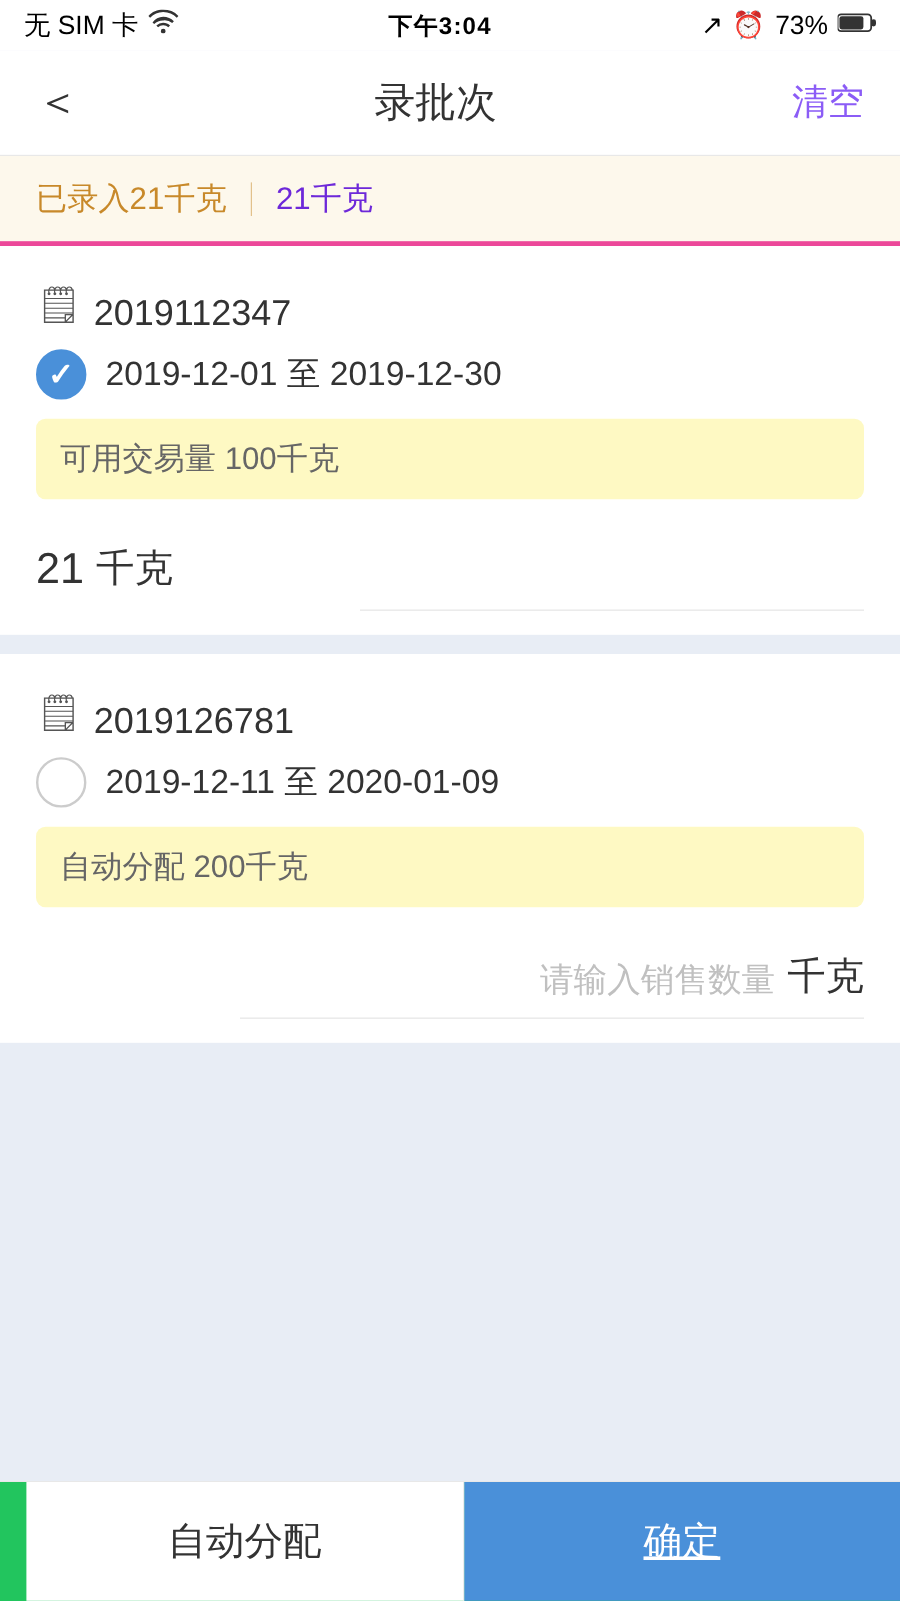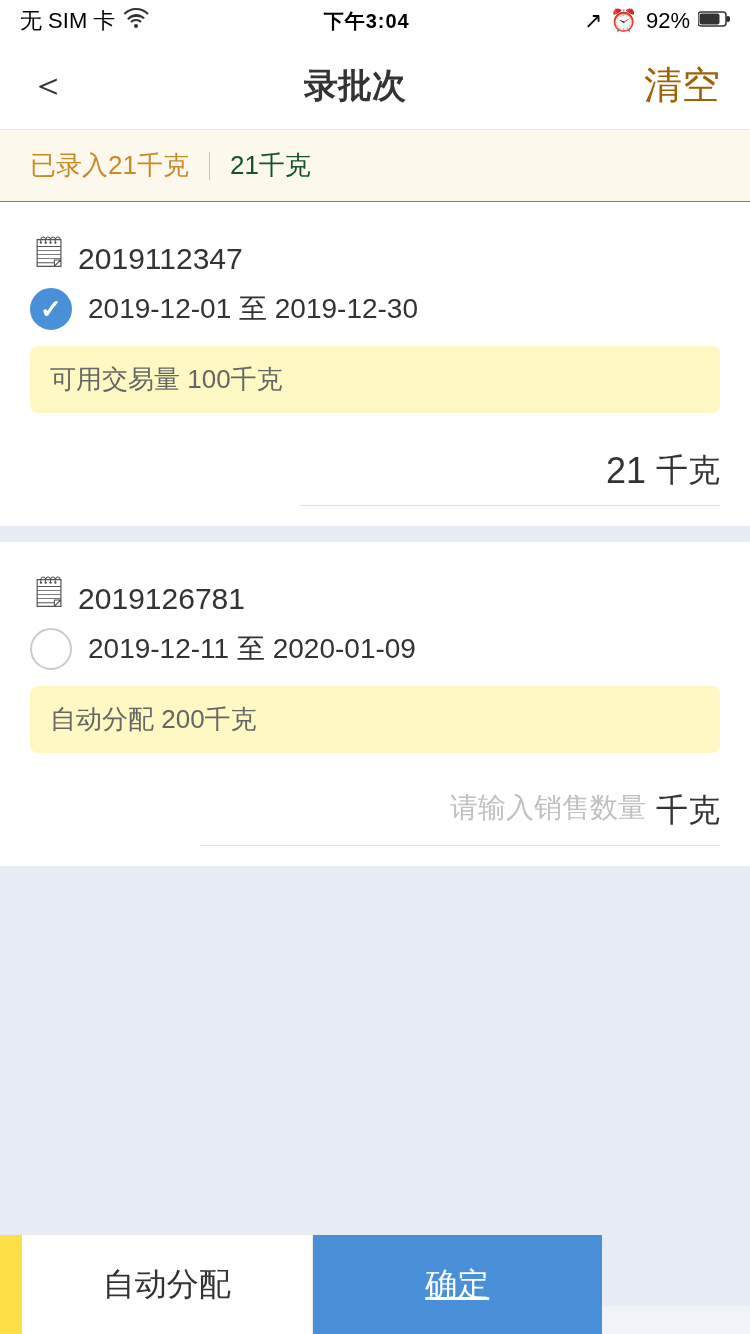--- a/index.html
+++ b/index.html
@@ -52,51 +52,51 @@
       padding: 0 30px;
       border-bottom: 1px solid #e8e8e8;
     }
     .nav-back {
       font-size: 36px;
       color: #333;
       cursor: pointer;
     }
     .nav-title {
       font-size: 34px;
-      font-weight: 700;
+      font-weight: 400;
       color: #333;
     }
     .nav-clear {
-      font-size: 38px;
-      color: #a16207;
+      font-size: 30px;
+      color: #8b5cf6;
       cursor: pointer;
     }
 
     
     .info-banner {
       background: #fdf8ec;
       padding: 18px 30px;
       display: flex;
       align-items: center;
       gap: 20px;
-      border-bottom: 1px solid #ec4899;
+      border-bottom: 4px solid #ec4899;
     }
     .info-banner-text {
       font-size: 26px;
       color: #c8892a;
     }
     .info-banner-divider {
       width: 1px;
       height: 28px;
       background: #c8892a;
       opacity: 0.5;
     }
     .info-banner-value {
       font-size: 26px;
-      color: #14532d;
+      color: #6d28d9;
       font-weight: 500;
     }
 
     
     .batch-card {
       background: #fff;
       margin-bottom: 0;
     }
     .batch-card-inner {
       padding: 24px 30px 0 30px;
@@ -154,21 +154,21 @@
       padding: 16px 20px;
       margin: 0 0 20px 0;
       font-size: 26px;
       color: #666;
     }
 
     
     .quantity-row {
       display: flex;
       align-items: center;
-      justify-content: flex-end;
+      justify-content: flex-start;
       padding: 16px 30px 0 30px;
       gap: 10px;
       background: #fff;
     }
     .quantity-value {
       font-size: 36px;
       color: #333;
       font-weight: 400;
     }
     .quantity-unit {
@@ -183,21 +183,21 @@
 
     
     .section-divider {
       height: 16px;
       background: #e8edf5;
     }
 
     
     .input-row {
       display: flex;
-      align-items: flex-start;
+      align-items: flex-end;
       justify-content: flex-end;
       padding: 16px 30px 0 30px;
       gap: 10px;
       background: #fff;
     }
     .input-placeholder {
       font-size: 28px;
       color: #c0c0c0;
     }
     .input-unit {
@@ -215,24 +215,24 @@
       background: #e8edf5;
       flex: 1;
       min-height: 440px;
     }
 
     
     .bottom-bar {
       position: fixed;
       bottom: 0;
       left: 0;
-      width: 602px;
+      width: 750px;
       height: 100px;
       display: flex;
-      background: #fde047;
+      background: #22c55e;
       border-top: 1px solid #e8e8e8;
       padding-left: 22px;
     }
     .bottom-btn-auto {
       flex: 1;
       display: flex;
       align-items: center;
       justify-content: center;
       font-size: 32px;
       color: #333;
@@ -263,21 +263,21 @@
     <span>
       <svg width="26" height="20" viewBox="0 0 26 20">
         <path d="M13 16a2 2 0 1 1 0 4 2 2 0 0 1 0-4zm0-5c2.2 0 4.2.9 5.7 2.3l-1.4 1.4A6 6 0 0 0 13 13a6 6 0 0 0-4.3 1.7L7.3 13.3A8 8 0 0 1 13 11zm0-5c3.5 0 6.6 1.4 8.9 3.7l-1.4 1.4A10 10 0 0 0 13 9a10 10 0 0 0-7.5 3.1L4.1 10.7A12 12 0 0 1 13 6zm0-6C8.1 0 3.7 2 0.7 5.3L2.1 6.7A15.9 15.9 0 0 1 13 2c4.4 0 8.4 1.8 11.3 4.7l1.4-1.4A17.9 17.9 0 0 0 13 0z" fill="#333"></path>
       </svg>
     </span>
   </div>
   <div class="status-center">下午3:04</div>
   <div class="status-right">
     <span>↗</span>
     <span>⏰</span>
-    <span>92%</span>
+    <span>73%</span>
     <span>
       <svg width="32" height="18" viewBox="0 0 32 18">
         <rect x="0" y="2" width="28" height="14" rx="3" ry="3" fill="none" stroke="#333" stroke-width="1.5"></rect>
         <rect x="28" y="6" width="4" height="6" rx="2" ry="2" fill="#333"></rect>
         <rect x="1.5" y="3.5" width="20" height="11" rx="2" ry="2" fill="#333"></rect>
       </svg>
     </span>
   </div>
 </div>
 

